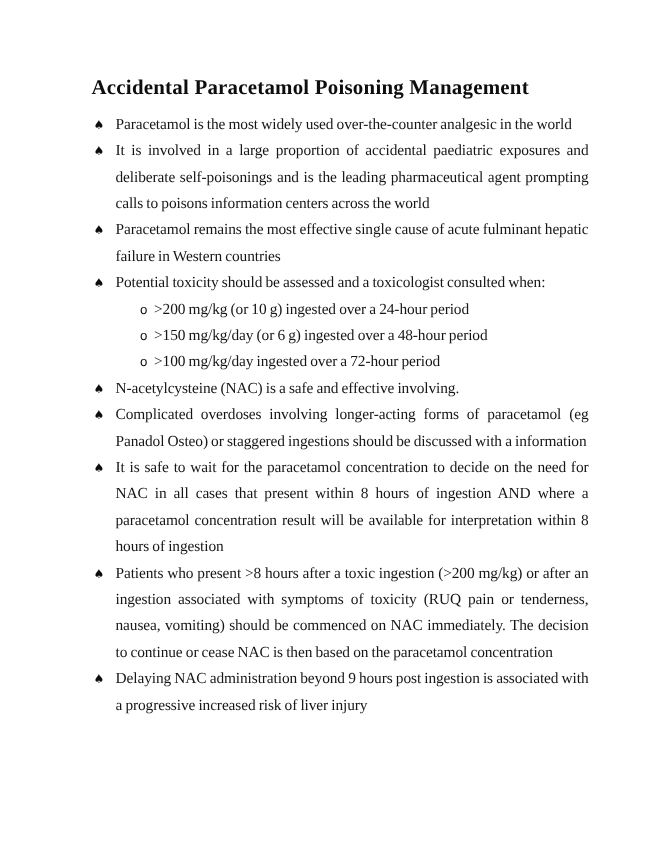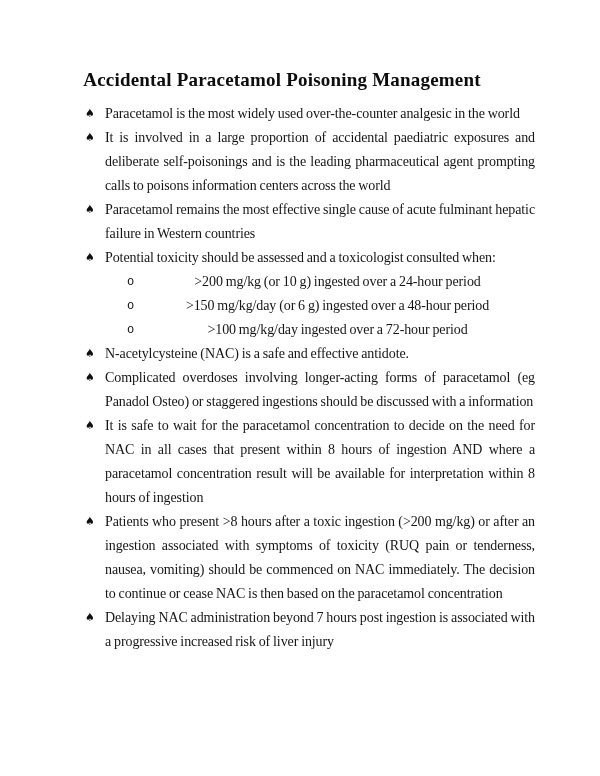--- a/index.html
+++ b/index.html
@@ -56,21 +56,21 @@
     width: 13px;
     font-family: "Liberation Mono", "DejaVu Sans Mono", monospace;
     font-size: 12px;
     color: #0d0d0d;
   }
   .bullet-text {
     flex: 1;
     text-align: justify;
   }
   .bullet-row.level-2 .bullet-text {
-    text-align: center;
+    text-align: left;
   }
 </style>
 </head>
 <body>
 
 <div class="page">
   <h1 class="doc-title">Accidental Paracetamol Poisoning Management</h1>
 
   <div class="content">
 
@@ -97,32 +97,32 @@
       <div class="bullet-row level-2">
         <span class="marker-cell">o</span>
         <span class="bullet-text">&gt;150 mg/kg/day (or 6 g) ingested over a 48-hour period</span>
       </div>
       <div class="bullet-row level-2">
         <span class="marker-cell">o</span>
         <span class="bullet-text">&gt;100 mg/kg/day ingested over a 72-hour period</span>
       </div>
       <div class="bullet-row level-1">
         <span class="marker-cell">♠</span>
-        <span class="bullet-text">N-acetylcysteine (NAC) is a safe and effective antidote.</span>
+        <span class="bullet-text">N-acetylcysteine (NAC) is a safe and effective involving.</span>
       </div>
       <div class="bullet-row level-1">
         <span class="marker-cell">♠</span>
         <span class="bullet-text">Complicated overdoses involving longer-acting forms of paracetamol (eg Panadol Osteo) or staggered ingestions should be discussed with a information</span>
       </div>
       <div class="bullet-row level-1">
         <span class="marker-cell">♠</span>
         <span class="bullet-text">It is safe to wait for the paracetamol concentration to decide on the need for NAC in all cases that present within 8 hours of ingestion AND where a paracetamol concentration result will be available for interpretation within 8 hours of ingestion</span>
       </div>
       <div class="bullet-row level-1">
         <span class="marker-cell">♠</span>
         <span class="bullet-text">Patients who present &gt;8 hours after a toxic ingestion (&gt;200 mg/kg) or after an ingestion associated with symptoms of toxicity (RUQ pain or tenderness, nausea, vomiting) should be commenced on NAC immediately. The decision to continue or cease NAC is then based on the paracetamol concentration</span>
       </div>
       <div class="bullet-row level-1">
         <span class="marker-cell">♠</span>
-        <span class="bullet-text">Delaying NAC administration beyond 7 hours post ingestion is associated with a progressive increased risk of liver injury</span>
+        <span class="bullet-text">Delaying NAC administration beyond 9 hours post ingestion is associated with a progressive increased risk of liver injury</span>
       </div>
     </div>
 </div>
 
 </body></html>

